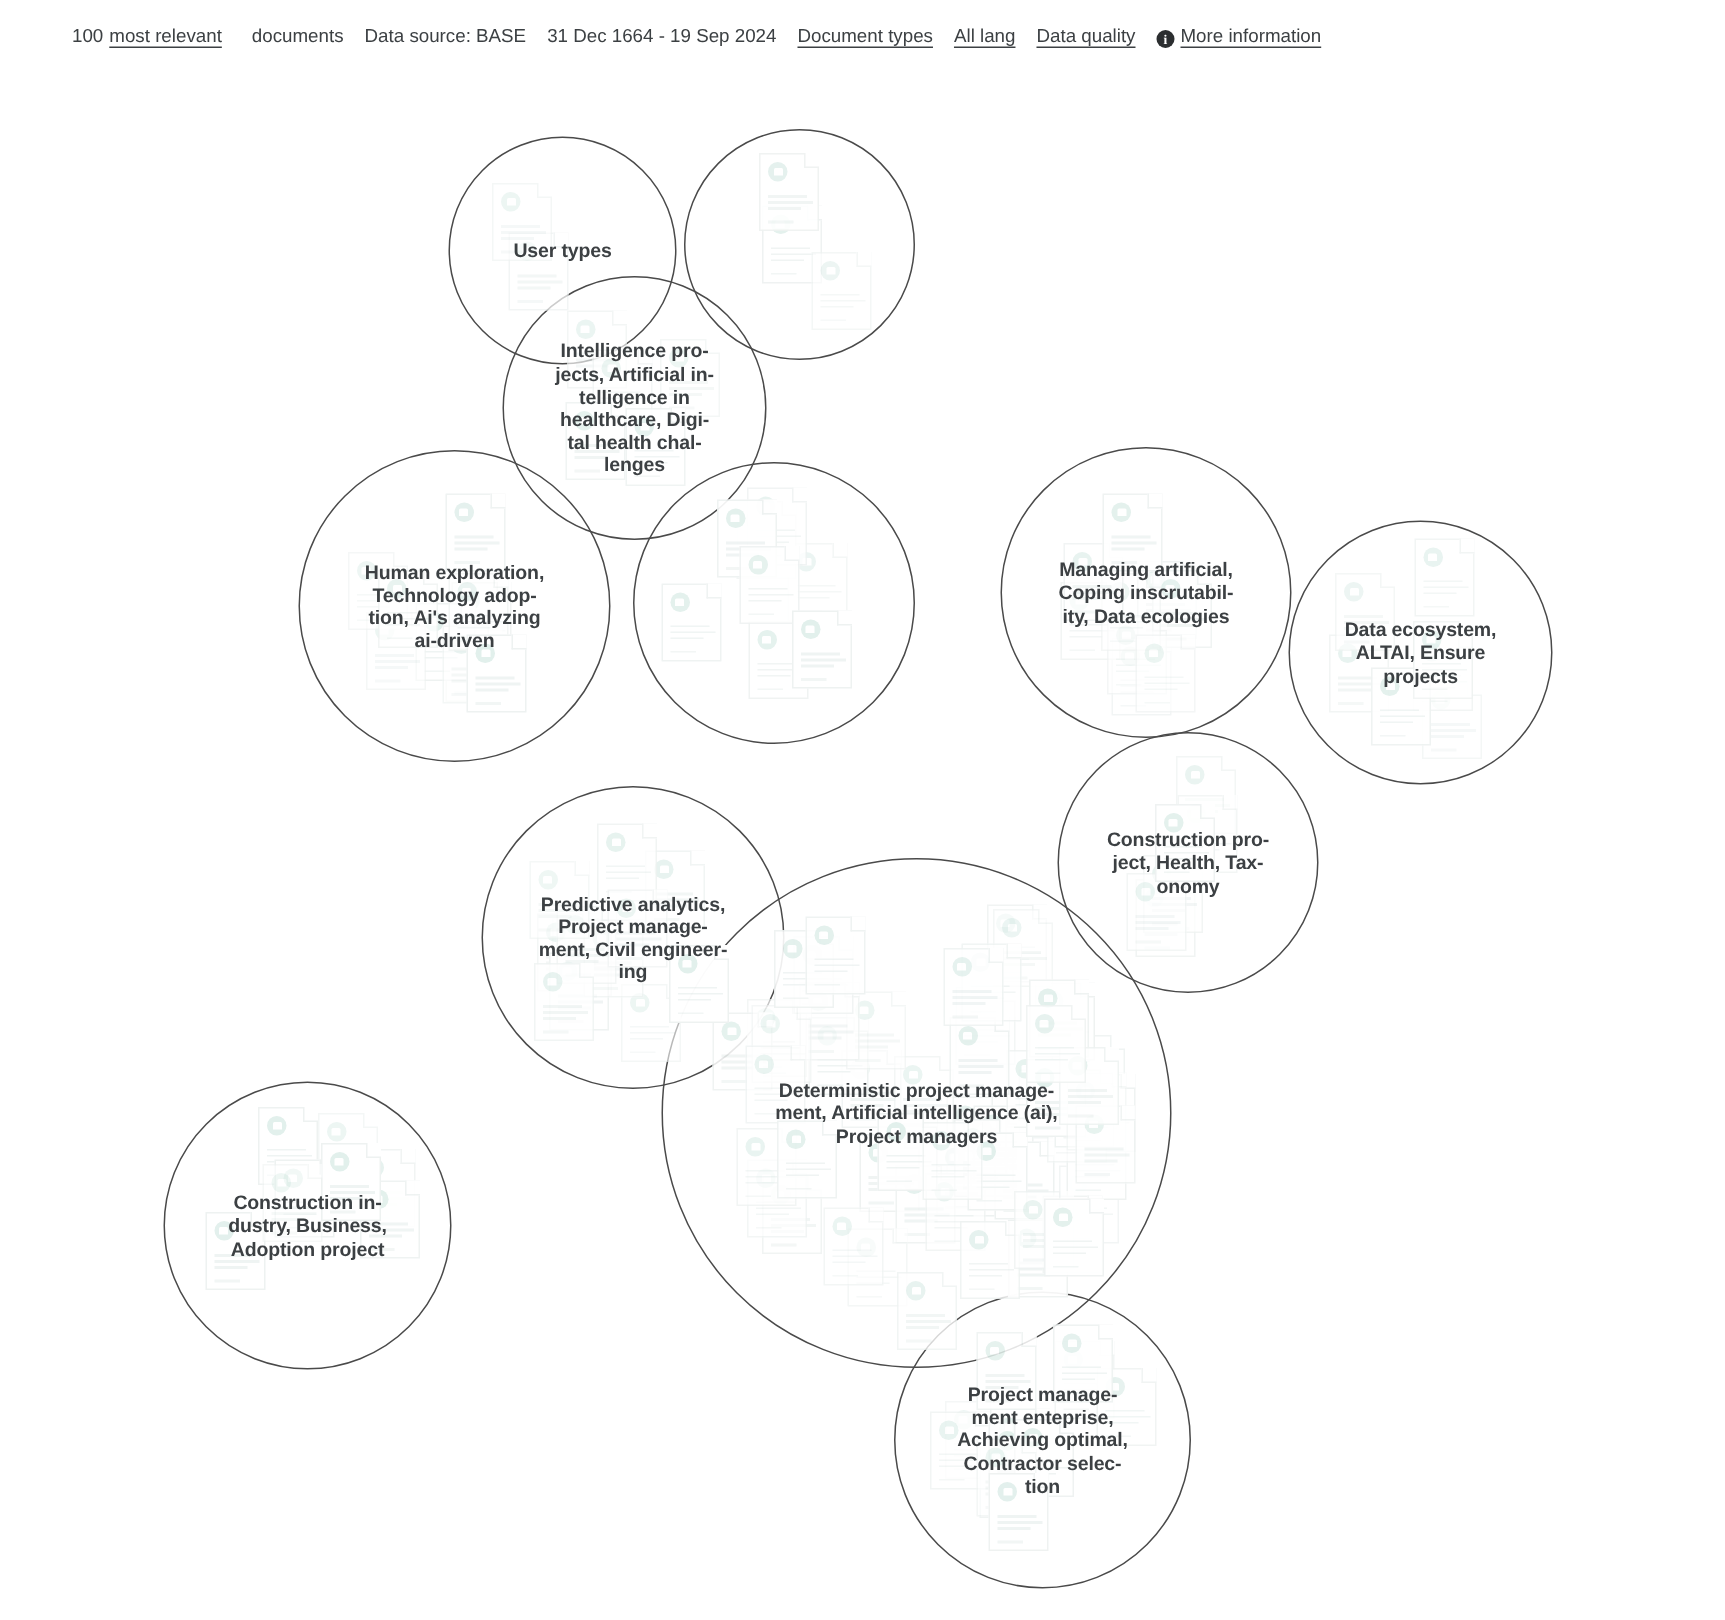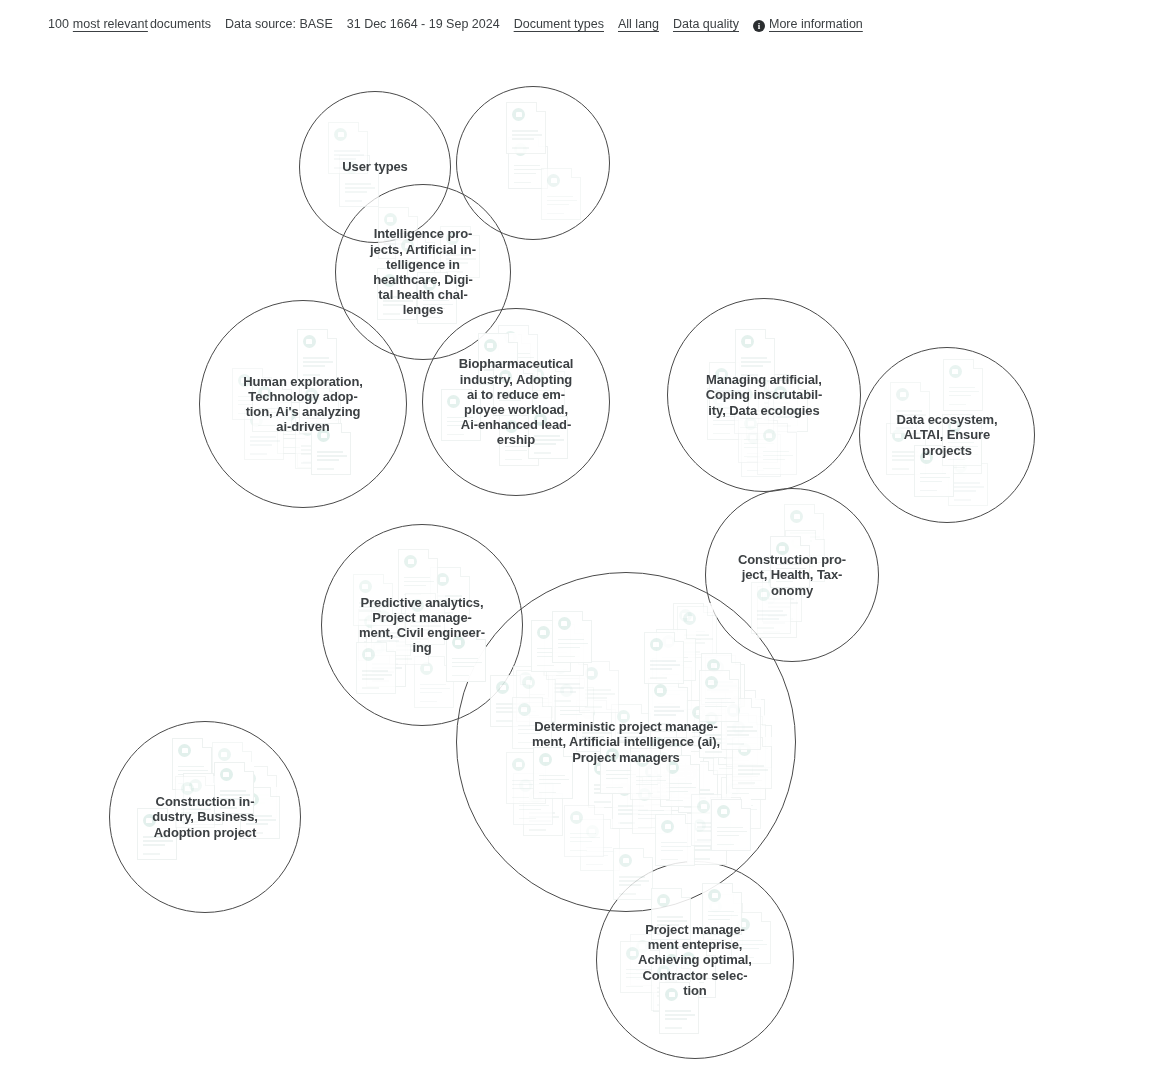--- a/index.html
+++ b/index.html
@@ -51,21 +51,21 @@
     text-decoration-thickness: 1px;
   }
   .meta-link {
     text-decoration: underline;
     text-underline-offset: 3px;
     text-decoration-thickness: 1px;
     cursor: pointer;
     color: #3c4043;
   }
   .meta-count { margin-right: 4px; }
-  .meta-after { margin-left: 2px; }
+  .meta-after { margin-left: 20px; }
   #info-icon {
     display: inline-block;
     width: 12px;
     height: 12px;
     border-radius: 50%;
     background: #2b2e30;
     color: #ffffff;
     font-size: 9px;
     font-weight: bold;
     line-height: 12px;
@@ -195,21 +195,21 @@
     </span>
 
     <span class="meta-seg">
       <span id="info-icon">i</span>
         <span class="meta-link">More information</span>
     </span>
   </div>
 </div>
 
 <div id="map-canvas">
-    <div class="bubble" style="left: 456px; top: 572px; width: 340px; height: 340px;">
+    <div class="bubble" style="left: 441px; top: 572px; width: 340px; height: 340px;">
       <div class="bubble-docs">
         <div class="doc" style="left: 118.9px; top: 127.3px; opacity: 0.78;">
           <div class="badge"></div>
           <div class="ln"></div>
           <div class="ln"></div>
           <div class="ln"></div>
           <div class="ln"></div>
           <div class="ln"></div>
         </div>
         <div class="doc" style="left: 65.6px; top: 211px; opacity: 0.8;">
@@ -1180,26 +1180,20 @@
         </div>
         <div class="doc" style="left: 104.8px; top: 98px; opacity: 0.97;">
           <div class="badge"></div>
           <div class="ln"></div>
           <div class="ln"></div>
           <div class="ln"></div>
           <div class="ln"></div>
           <div class="ln"></div>
         </div>
       </div>
-      <div class="bubble-label">Biopharmaceutical
-industry, Adopting
-ai to reduce em-
-ployee workload,
-Ai-enhanced lead-
-ership</div>
     </div>
     <div class="bubble" style="left: 335px; top: 184px; width: 176px; height: 176px;">
       <div class="bubble-docs">
         <div class="doc" style="left: 41.9px; top: 22.2px; opacity: 0.68;">
           <div class="badge"></div>
           <div class="ln"></div>
           <div class="ln"></div>
           <div class="ln"></div>
           <div class="ln"></div>
           <div class="ln"></div>

